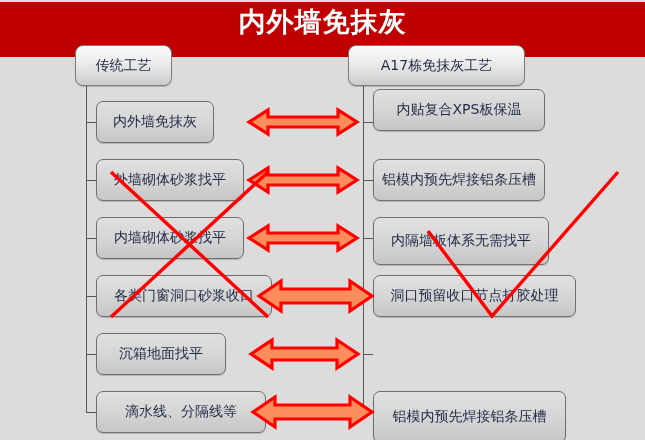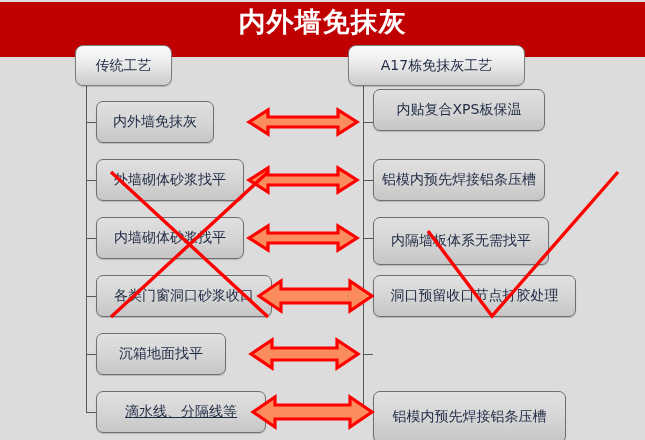--- a/index.html
+++ b/index.html
@@ -110,21 +110,21 @@
 
   <div class="node root" style="left:75px; top:45px; width:97px; height:41px; font-size:14px;">传统工艺</div>
 
   <div class="node root" style="left:348px; top:45px; width:177px; height:41px; font-size:14px;">A17栋免抹灰工艺</div>
 
   <div class="node leaf" style="left:96px; top:101px; width:118px; height:42px;">内外墙免抹灰</div>
   <div class="node leaf" style="left:96px; top:159px; width:148px; height:42px;">外墙砌体砂浆找平</div>
   <div class="node leaf" style="left:96px; top:217px; width:148px; height:42px;">内墙砌体砂浆找平</div>
   <div class="node leaf" style="left:96px; top:275px; width:176px; height:42px;">各类门窗洞口砂浆收口</div>
   <div class="node leaf" style="left:96px; top:333px; width:130px; height:42px;">沉箱地面找平</div>
-  <div class="node leaf" style="left:96px; top:391px; width:170px; height:42px;text-decoration:underline;">滴水线、分隔线等</div>
+  <div class="node leaf" style="left:96px; top:391px; width:170px; height:42px;">滴水线、分隔线等</div>
 
   <div class="node leaf" style="left:373px; top:89px; width:172px; height:42px;">内贴复合XPS板保温</div>
   <div class="node leaf" style="left:373px; top:159px; width:172px; height:42px;">铝模内预先焊接铝条压槽</div>
   <div class="node leaf" style="left:373px; top:217px; width:176px; height:48px;">内隔墙板体系无需找平</div>
   <div class="node leaf" style="left:373px; top:275px; width:203px; height:42px;">洞口预留收口节点打胶处理</div>
   <div class="node leaf" style="left:373px; top:391px; width:193px; height:52px;">铝模内预先焊接铝条压槽</div>
 
   <svg id="overlay" viewBox="0 0 645 440">
 
     <g fill="#fb8d5c" stroke="#ff0000" stroke-width="3.2" stroke-linejoin="miter">

